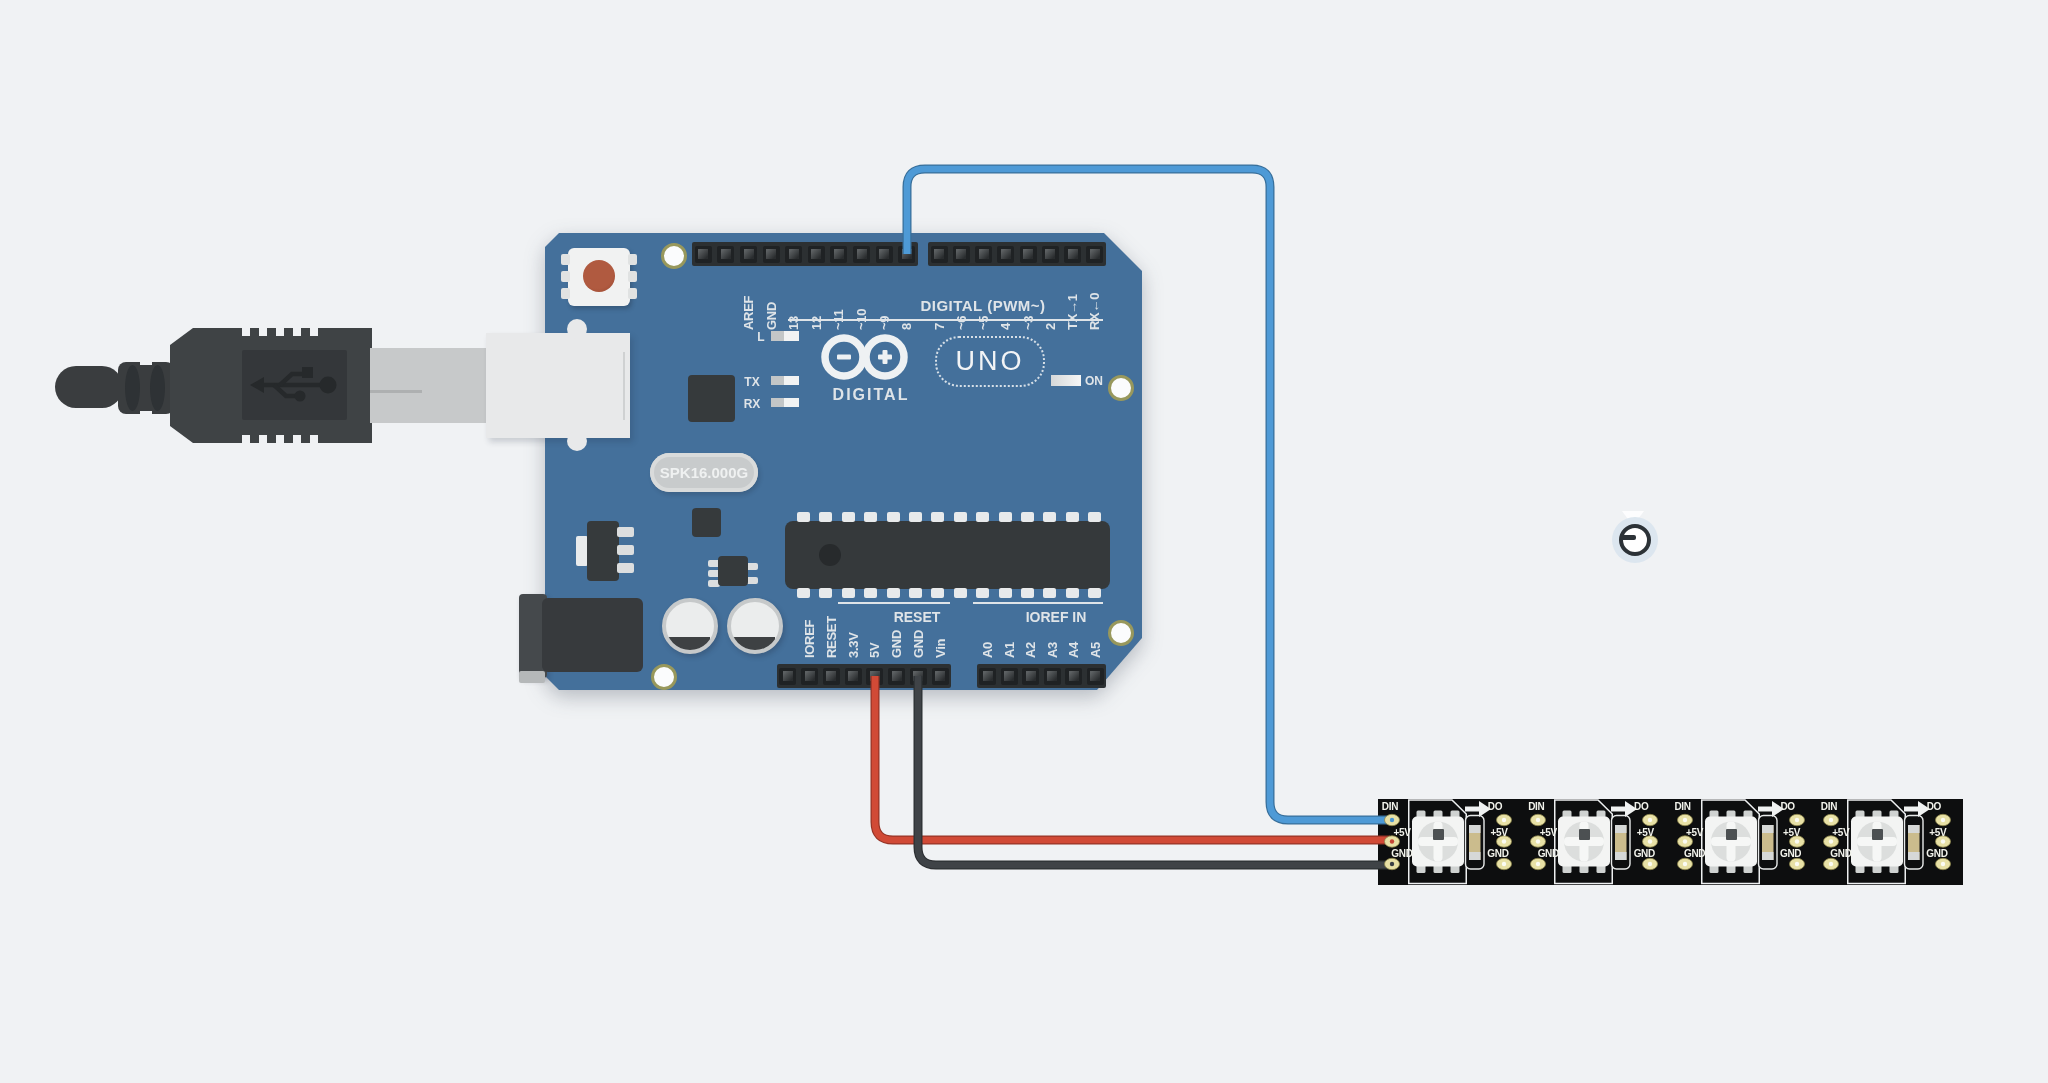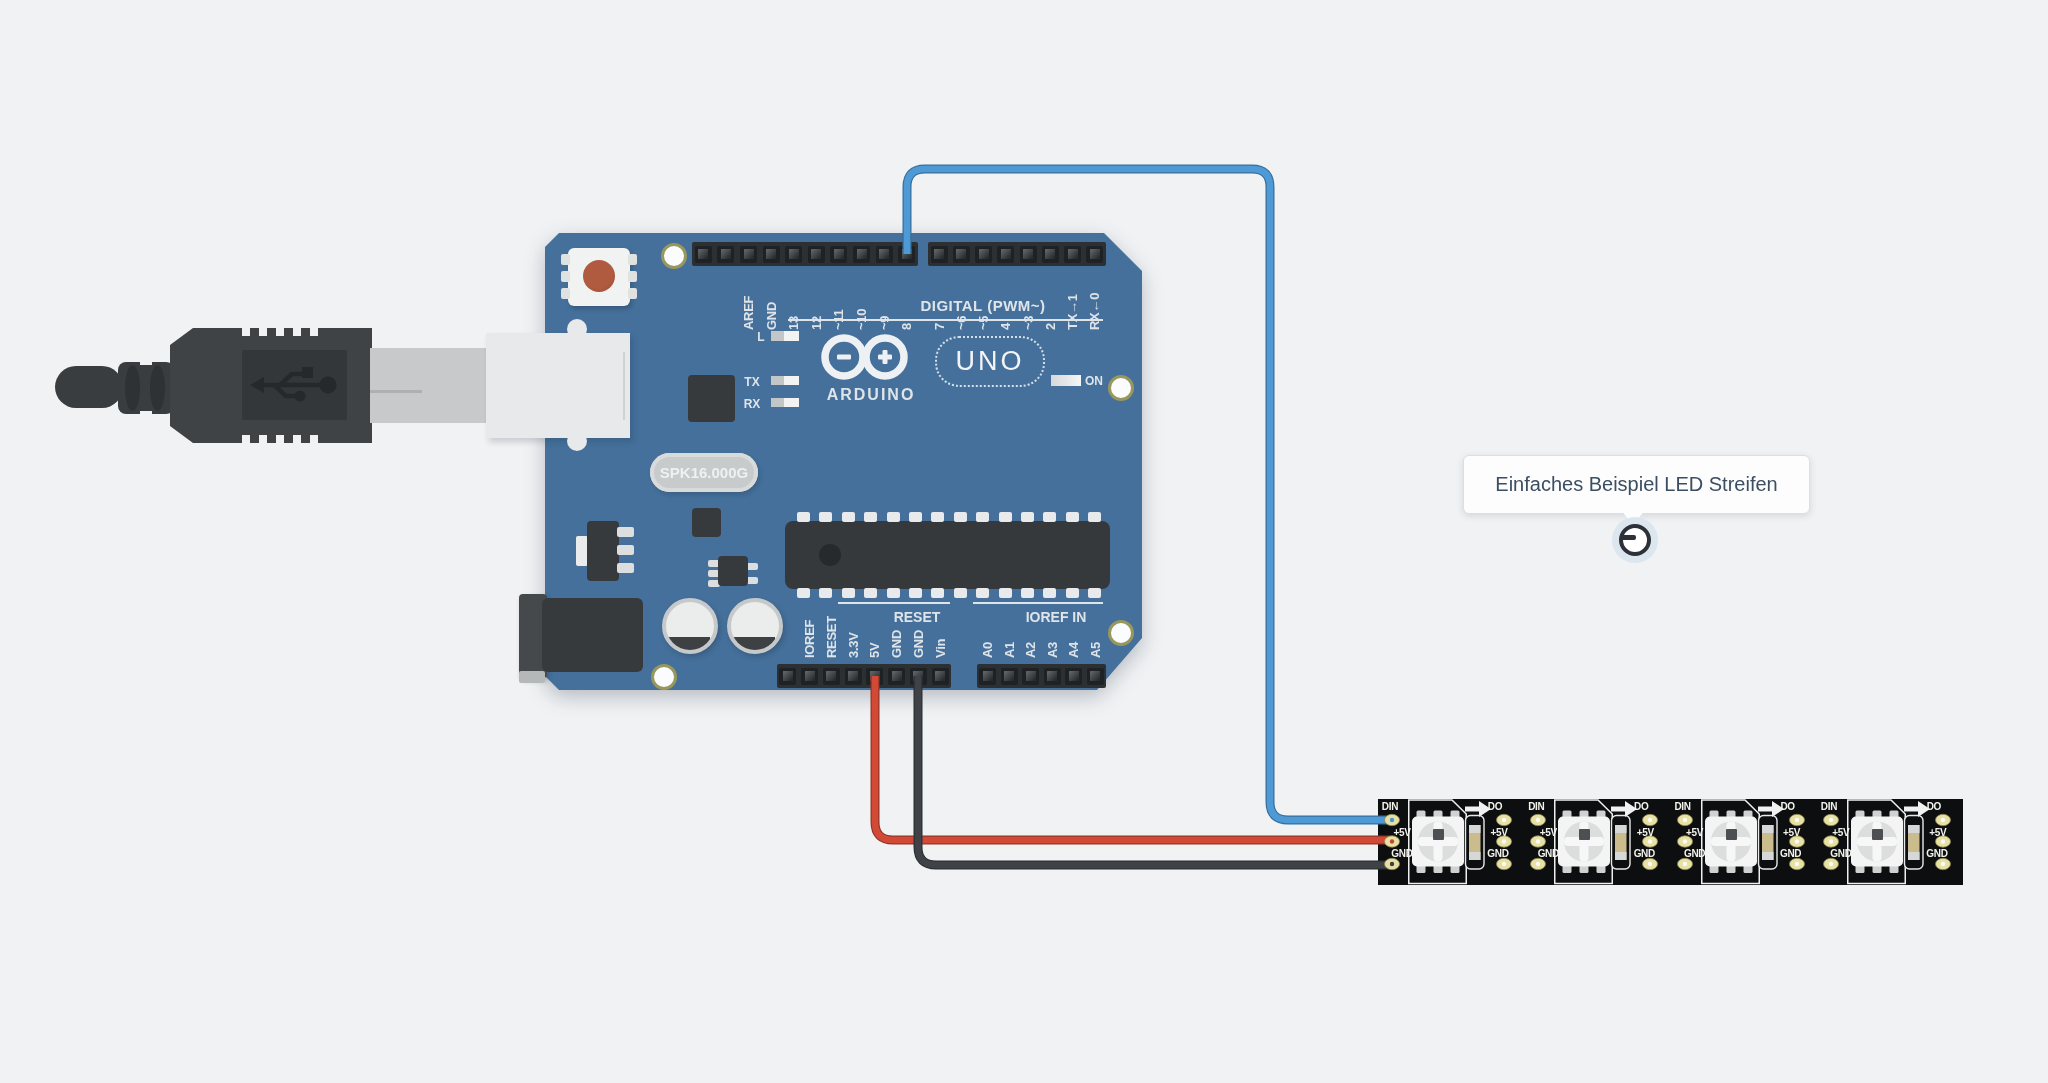--- a/index.html
+++ b/index.html
@@ -164,21 +164,21 @@
   <div class="ledbar z2" style="left:771px;top:398px;width:28px;height:9px"></div>
   <div class="ledbar z2" style="left:1051px;top:375px;width:30px;height:11px;background:linear-gradient(90deg,#d6d8d9,#f5f6f6)"></div>
 
   <svg class="abs z2" style="left:812px;top:328px" width="120" height="78">
     <circle cx="32" cy="29" r="19" fill="none" stroke="#eef1f3" stroke-width="7.5"></circle>
     <circle cx="73" cy="29" r="19" fill="none" stroke="#eef1f3" stroke-width="7.5"></circle>
     <rect x="25" y="26.5" width="14" height="5" rx="1" fill="#eef1f3"></rect>
     <rect x="66" y="26.5" width="14" height="5" rx="1" fill="#eef1f3"></rect>
     <rect x="70.5" y="22" width="5" height="14" rx="1" fill="#eef1f3"></rect>
   </svg>
-  <div class="stext z2" style="left:871px;top:395px;font-size:16px;letter-spacing:2px">ARDUINO</div>
+  <div class="stext z2" style="left:871px;top:395px;font-size:16px;letter-spacing:2px">DIGITAL</div>
   <div class="abs uno-badge z2">
     <span>UNO</span>
   </div>
 
   <div class="abs crystal z2">
     <span>SPK16.000G</span>
   </div>
 
   <div class="chip z2" style="left:688px;top:375px;width:47px;height:47px"></div>
   <div class="chip z2" style="left:692px;top:508px;width:29px;height:29px"></div>
@@ -468,22 +468,19 @@
   </svg>
   <div class="slab" style="left:12px;top:7px">DIN</div>
   <div class="slab" style="left:24px;top:32.5px">+5V</div>
   <div class="slab" style="left:24px;top:53.5px">GND</div>
   <div class="slab" style="left:117px;top:7px">DO</div>
   <div class="slab" style="left:121px;top:32.5px">+5V</div>
   <div class="slab" style="left:120px;top:53.5px">GND</div>
       </div>
     </div>
 
-  <div class="abs tooltip">
-    <span>Einfaches Beispiel LED Streifen</span>
-  </div>
   <div class="abs tooltip-tail"></div>
   <div class="abs minus-halo">
     <div class="minus-ring"></div>
     <div class="minus-bar"></div>
   </div>
 
 </div>
 
 </body></html>

